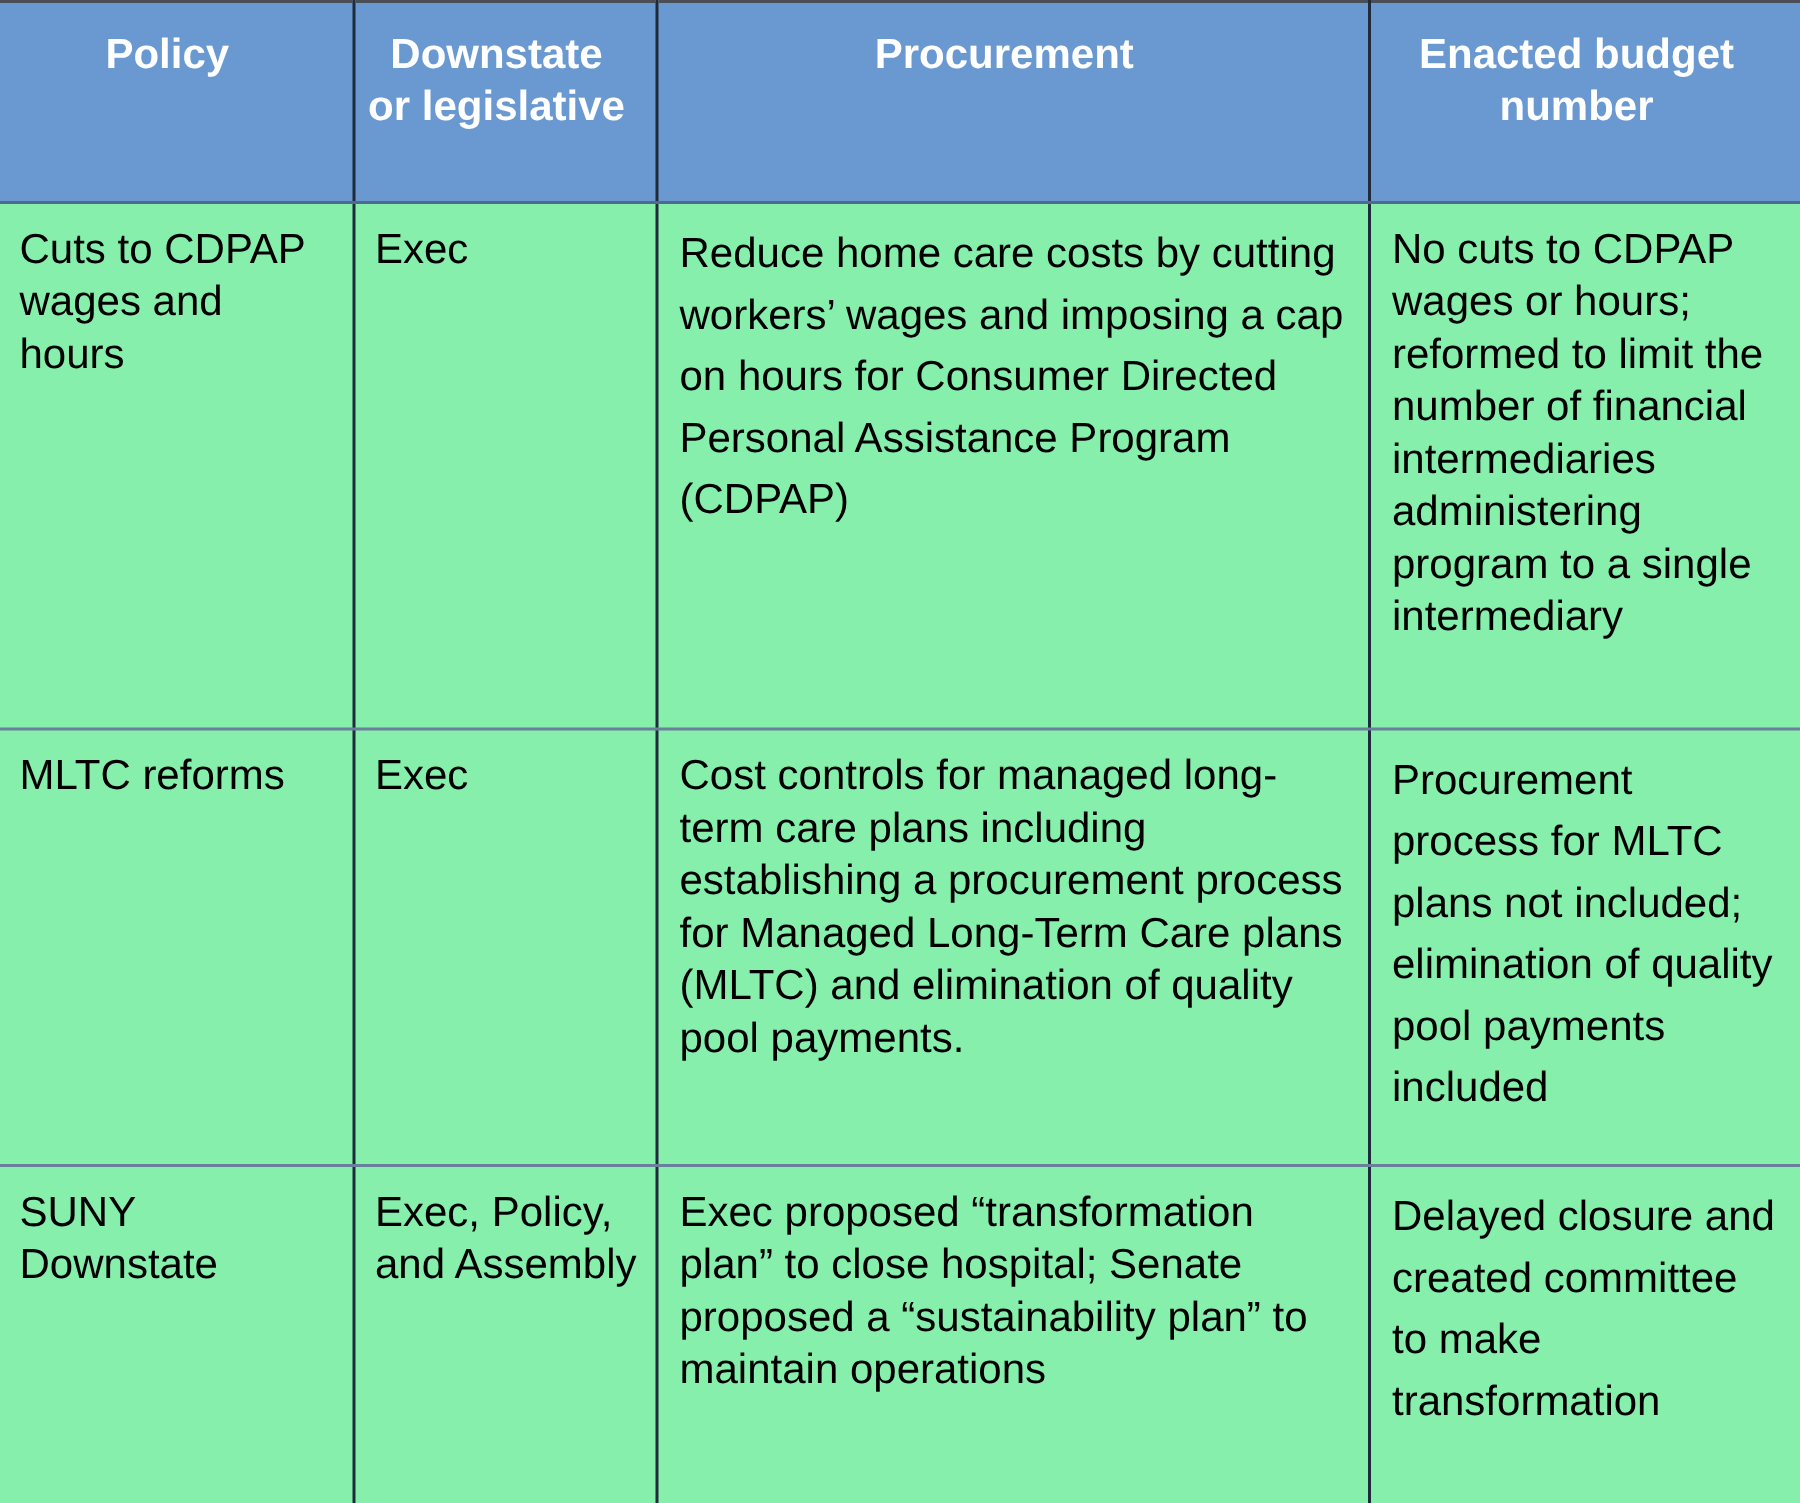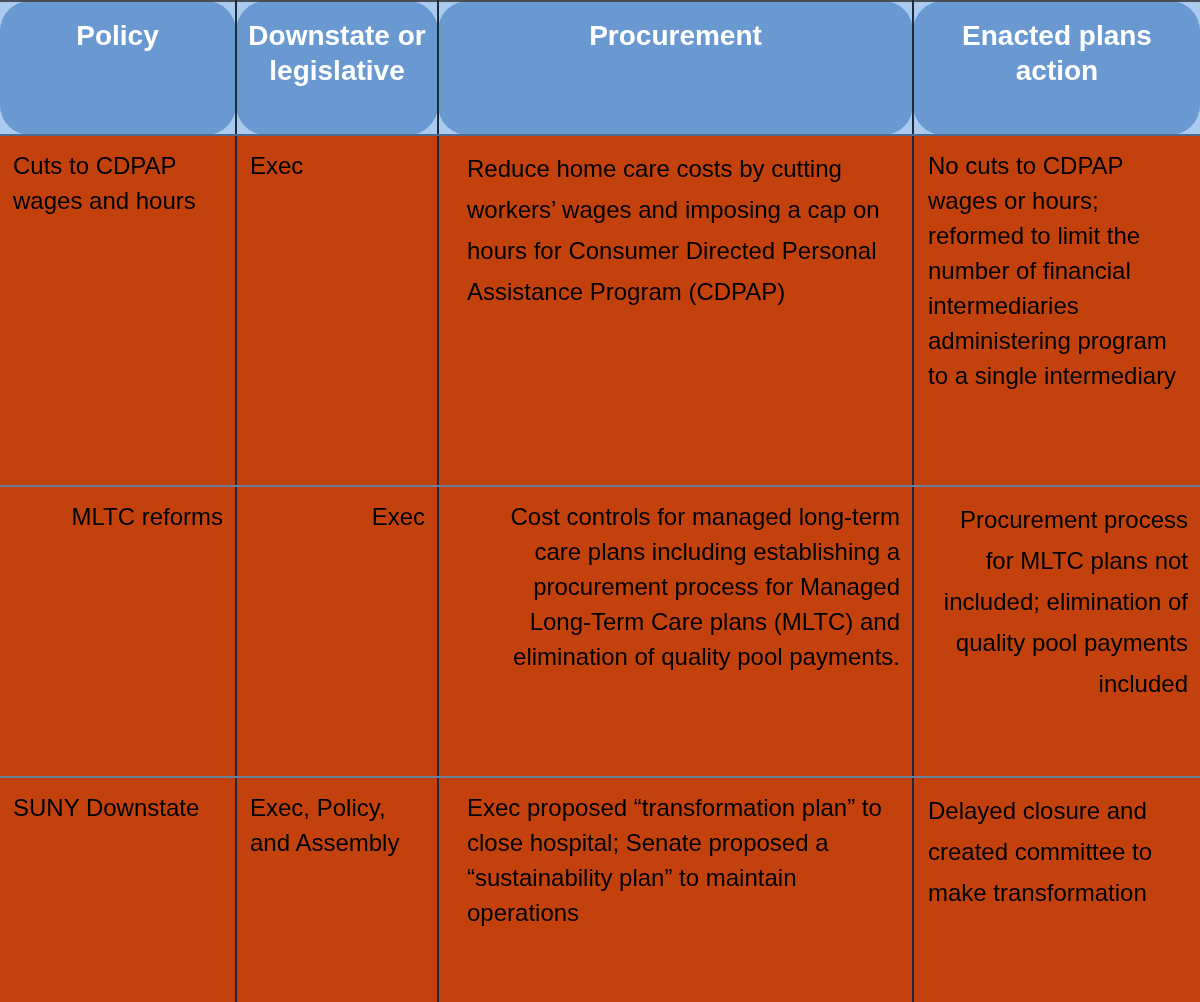--- a/index.html
+++ b/index.html
@@ -25,62 +25,61 @@
     col.c4 { width: 287px; }
     th {
       background: #6a99d2;
       color: #ffffff;
       font-weight: bold;
       font-size: 28px;
       line-height: 35px;
       text-align: center;
       vertical-align: top;
       height: 134px;
-      padding: 16px 8px 0 8px;
+      padding: 16px 20px 0 8px;
       box-sizing: border-box;
       border-right: 2px solid #1f2b3a;
       border-bottom: 2px solid #4f6a8f;
-      border-radius: 30px;
     }
     th:last-child { border-right: none; }
     td {
-      background: #c2410c;
+      background: #86efac;
       color: #000000;
-      font-size: 24px;
+      font-size: 28px;
       vertical-align: top;
       padding: 12px 12px 0 13px;
       box-sizing: border-box;
       border-right: 2px solid #1f2b3a;
       border-bottom: 2px solid #6a7f9a;
     }
     td:last-child { border-right: none; }
     td.tight { line-height: 35px; }
     td.loose { line-height: 41px; }
     tr.r1 td { height: 351px; }
-    tr.r2 td { height: 291px; text-align: right; }
+    tr.r2 td { height: 291px; }
     tr.r3 td { height: 296px; border-bottom: none; }
-    td.desc { padding-left: 28px; }
+    td.desc { padding-left: 14px; }
     td.act { padding-left: 14px; }
   </style>
 </head>
 <body>
 
 <table>
   <colgroup>
     <col class="c1">
       <col class="c2">
       <col class="c3">
       <col class="c4">
   </colgroup>
   <thead>
     <tr>
       <th>Policy</th>
       <th>Downstate or legislative</th>
       <th>Procurement</th>
-      <th>Enacted plans action</th>
+      <th>Enacted budget number</th>
     </tr>
   </thead>
   <tbody>
     <tr class="r1">
       <td class="tight">Cuts to CDPAP wages and hours</td>
       <td class="tight">Exec</td>
       <td class="loose desc">Reduce home care costs by cutting workers’ wages and imposing a cap on hours for Consumer Directed Personal Assistance Program (CDPAP)</td>
       <td class="tight act">No cuts to CDPAP wages or hours; reformed to limit the number of financial intermediaries administering program to a single intermediary</td>
     </tr>
     <tr class="r2">

